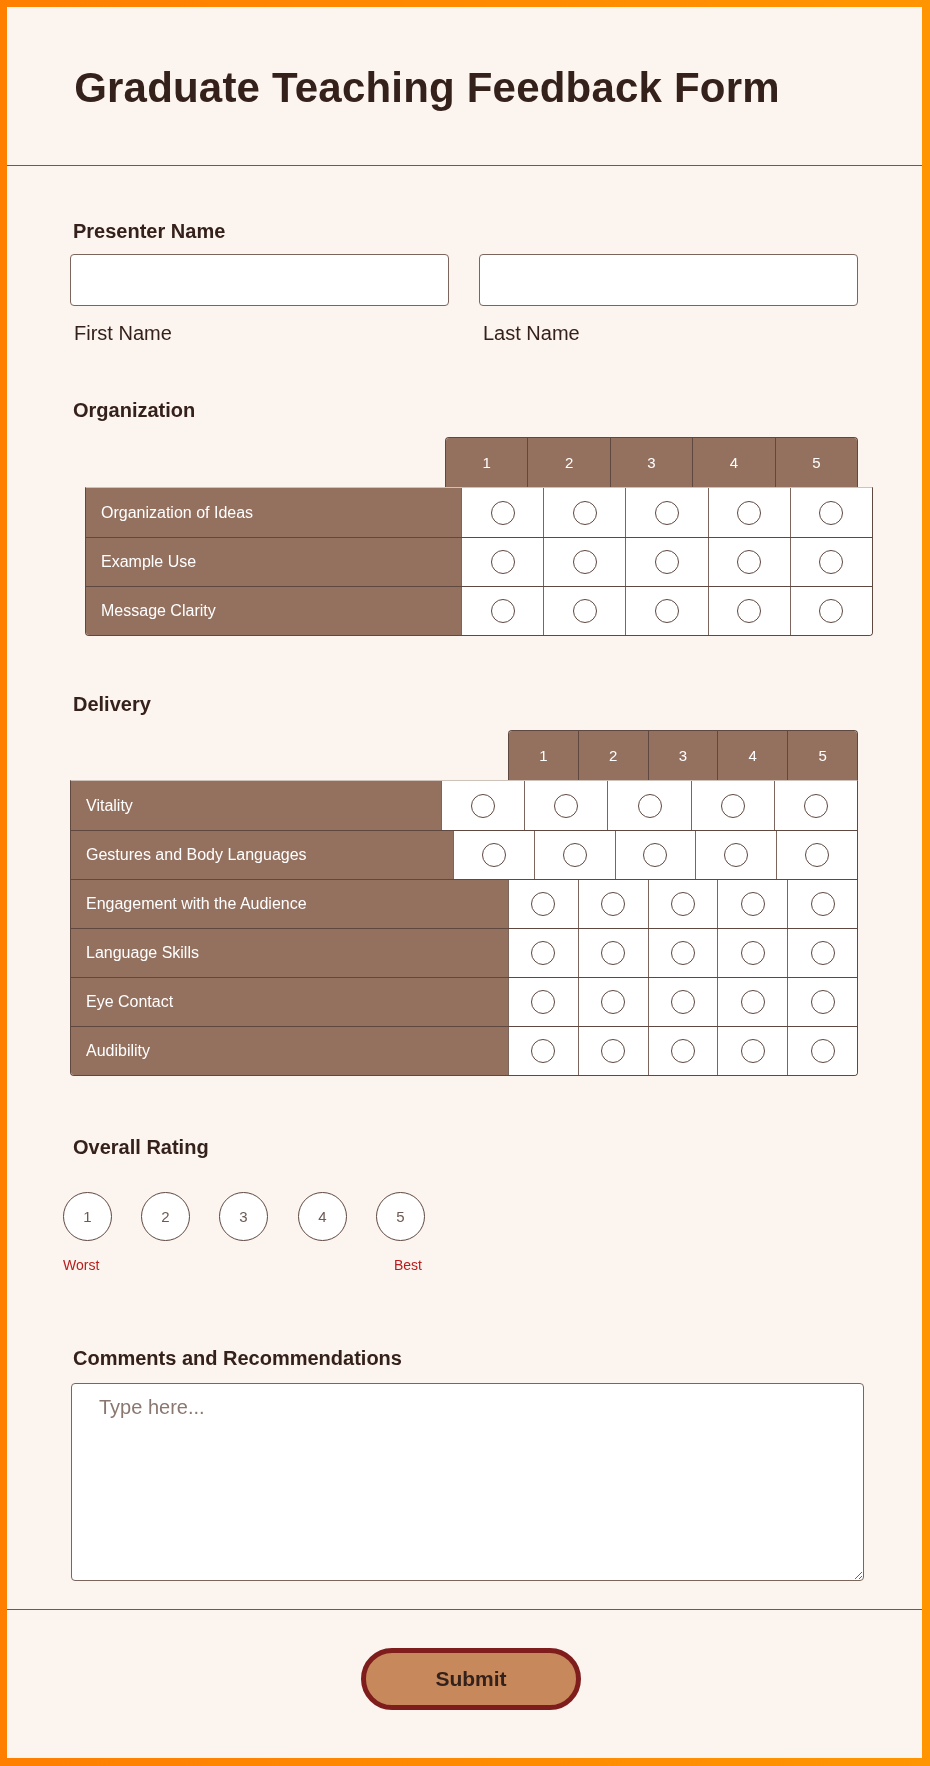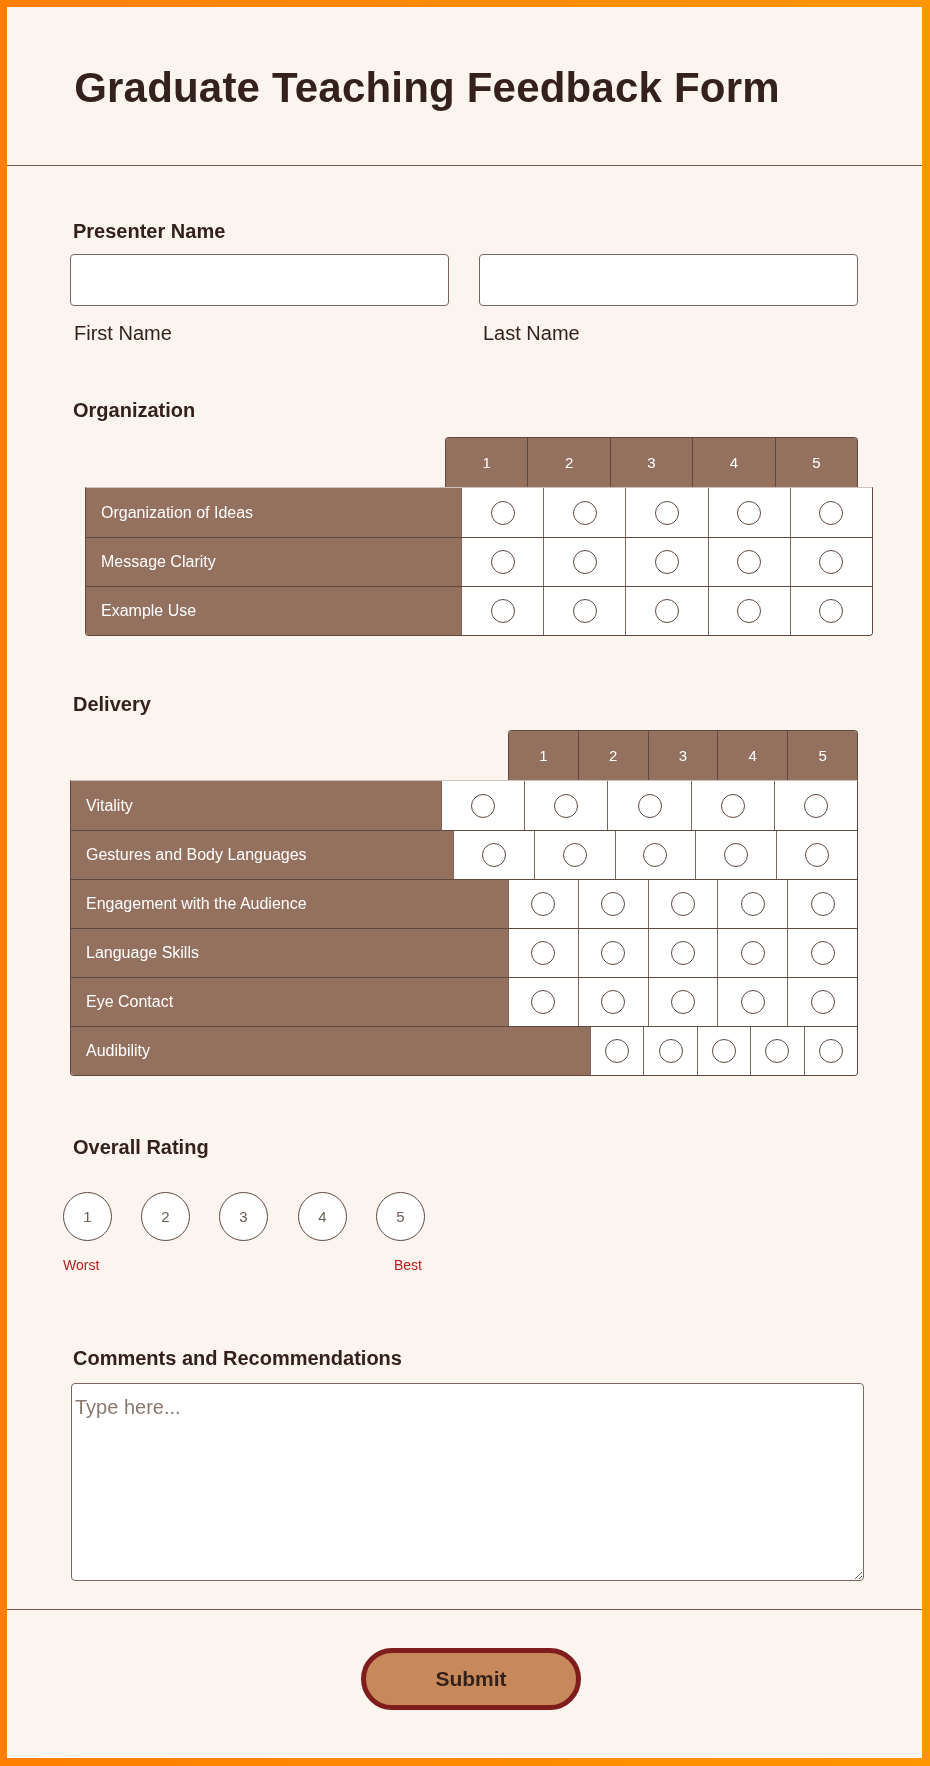--- a/index.html
+++ b/index.html
@@ -118,21 +118,21 @@
     .textarea {
       position: absolute;
       left: 64px; top: 1376px;
       width: 793px; height: 198px;
       background: #fff;
       border: 1px solid #7b655c;
       border-radius: 4px;
       font-family: "Liberation Sans", sans-serif;
       font-size: 20px;
       color: #35211b;
-      padding: 12px 3px;
+      padding: 12px 27px;
       resize: both;
       outline: none;
     }
     .textarea::placeholder { color: #8a7870; }
     .submit {
       position: absolute;
       left: 354px; top: 1641px;
       width: 220px; height: 62px;
       border-radius: 31px;
       background: #c7895b;
@@ -178,39 +178,39 @@
           <div class="radio"></div>
         </div>
       <div class="rcell">
           <div class="radio"></div>
         </div>
       <div class="rcell">
           <div class="radio"></div>
         </div>
     </div>
     <div class="mrow">
+      <div class="rlabel" style="width:375px">Example Use</div>
+      <div class="rcell">
+          <div class="radio"></div>
+        </div>
+      <div class="rcell">
+          <div class="radio"></div>
+        </div>
+      <div class="rcell">
+          <div class="radio"></div>
+        </div>
+      <div class="rcell">
+          <div class="radio"></div>
+        </div>
+      <div class="rcell">
+          <div class="radio"></div>
+        </div>
+    </div>
+    <div class="mrow">
       <div class="rlabel" style="width:375px">Message Clarity</div>
-      <div class="rcell">
-          <div class="radio"></div>
-        </div>
-      <div class="rcell">
-          <div class="radio"></div>
-        </div>
-      <div class="rcell">
-          <div class="radio"></div>
-        </div>
-      <div class="rcell">
-          <div class="radio"></div>
-        </div>
-      <div class="rcell">
-          <div class="radio"></div>
-        </div>
-    </div>
-    <div class="mrow">
-      <div class="rlabel" style="width:375px">Example Use</div>
       <div class="rcell">
           <div class="radio"></div>
         </div>
       <div class="rcell">
           <div class="radio"></div>
         </div>
       <div class="rcell">
           <div class="radio"></div>
         </div>
       <div class="rcell">
@@ -315,21 +315,21 @@
           <div class="radio"></div>
         </div>
       <div class="rcell">
           <div class="radio"></div>
         </div>
       <div class="rcell">
           <div class="radio"></div>
         </div>
     </div>
     <div class="mrow">
-      <div class="rlabel" style="width:519px">Audibility</div>
+      <div class="rlabel" style="width:437px">Audibility</div>
       <div class="rcell">
           <div class="radio"></div>
         </div>
       <div class="rcell">
           <div class="radio"></div>
         </div>
       <div class="rcell">
           <div class="radio"></div>
         </div>
       <div class="rcell">

